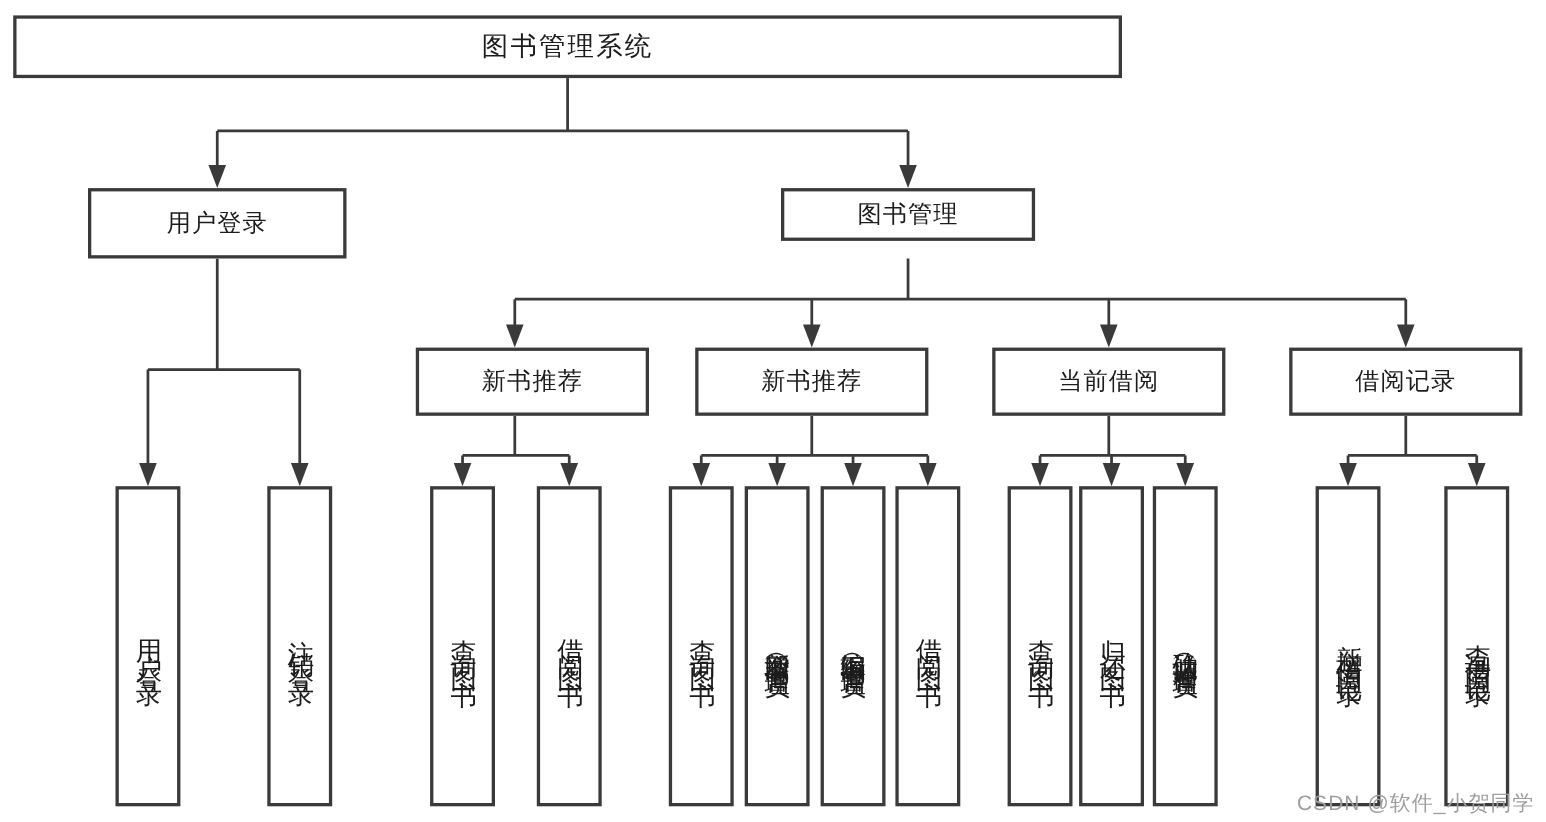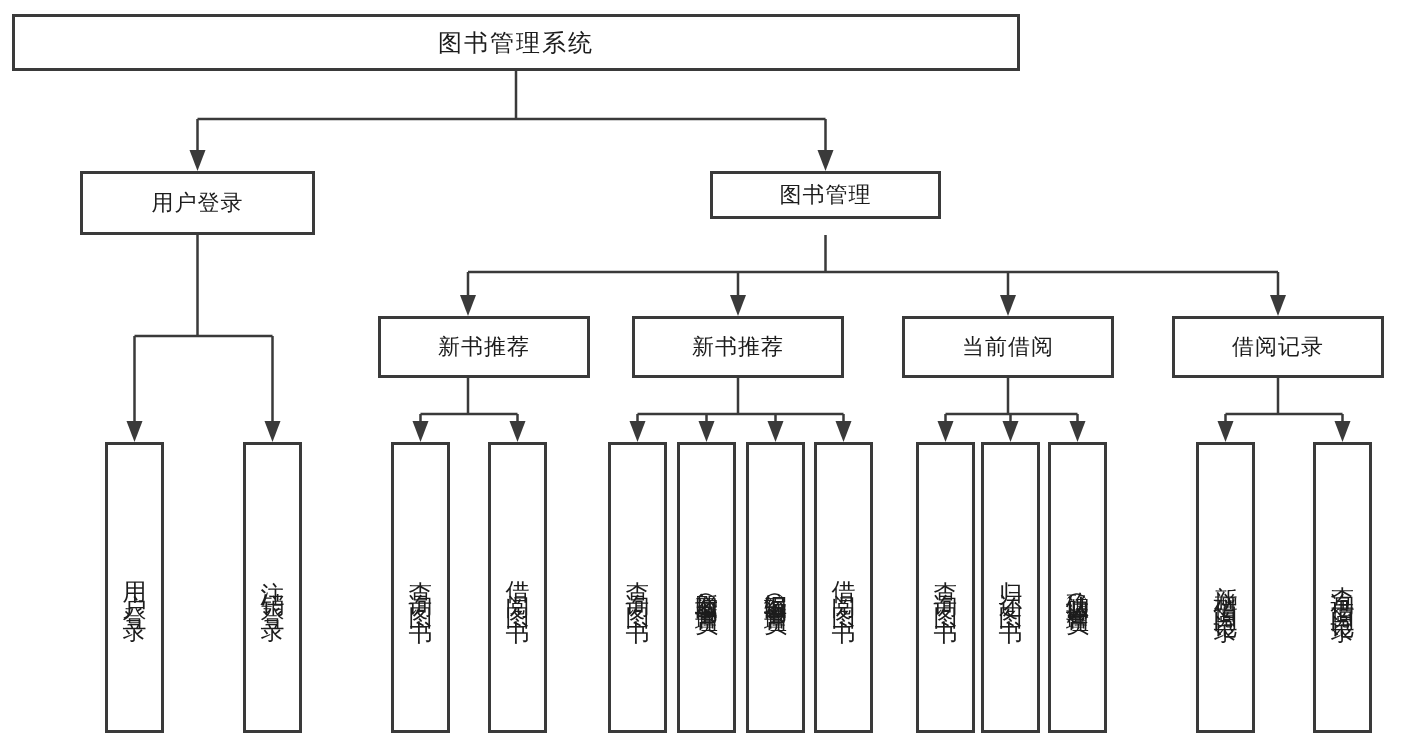--- a/index.html
+++ b/index.html
@@ -83,13 +83,14 @@
   <div class="box v l" style="left:746px;top:442px;width:59px;height:291px;">编辑图书（管理员）</div>
   <div class="box v s" style="left:814px;top:442px;width:59px;height:291px;">借阅图书</div>
 
   <div class="box v s" style="left:916px;top:442px;width:59px;height:291px;">查询图书</div>
   <div class="box v s" style="left:981px;top:442px;width:59px;height:291px;">归还图书</div>
   <div class="box v l" style="left:1048px;top:442px;width:59px;height:291px;">确认归还（管理员）</div>
 
   <div class="box v m" style="left:1196px;top:442px;width:59px;height:291px;">新增借阅记录</div>
   <div class="box v m" style="left:1313px;top:442px;width:59px;height:291px;">查询借阅记录</div>
 
+  <div class="watermark">CSDN @软件_小贺同学</div>
 </div>
 
 </body></html>

